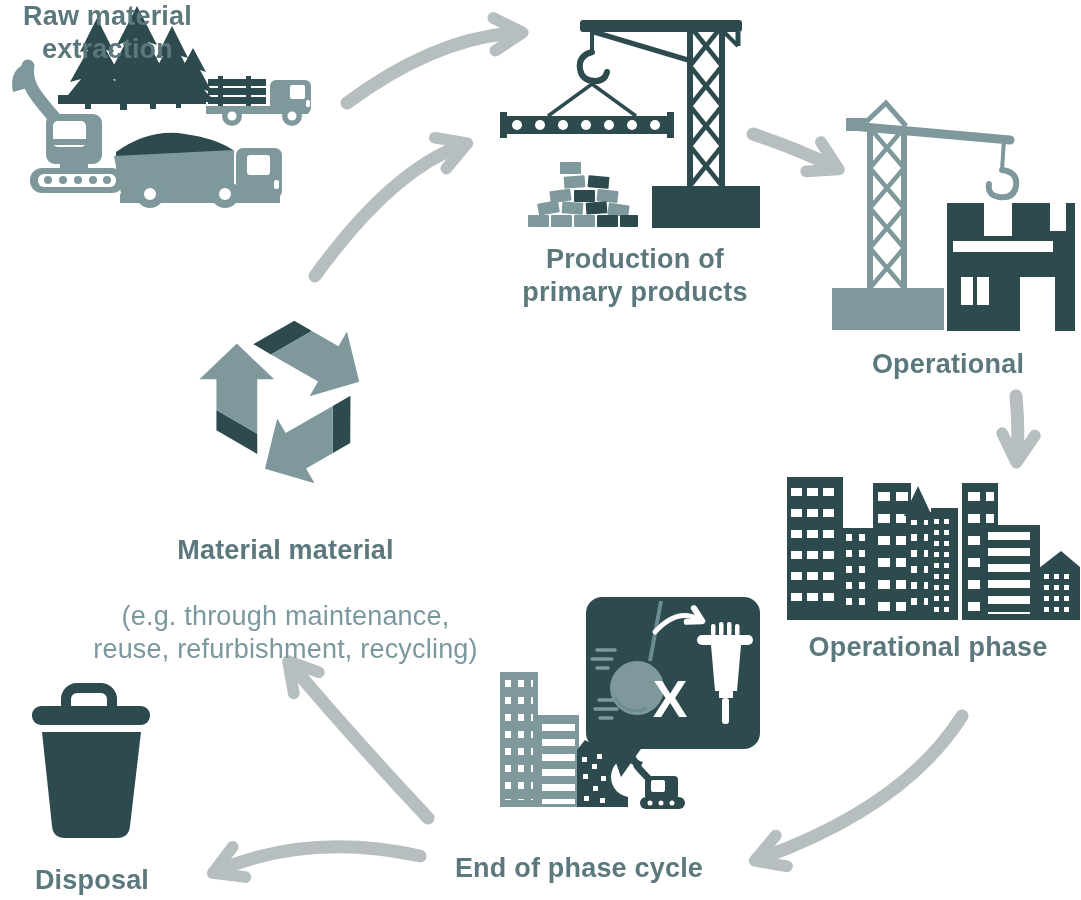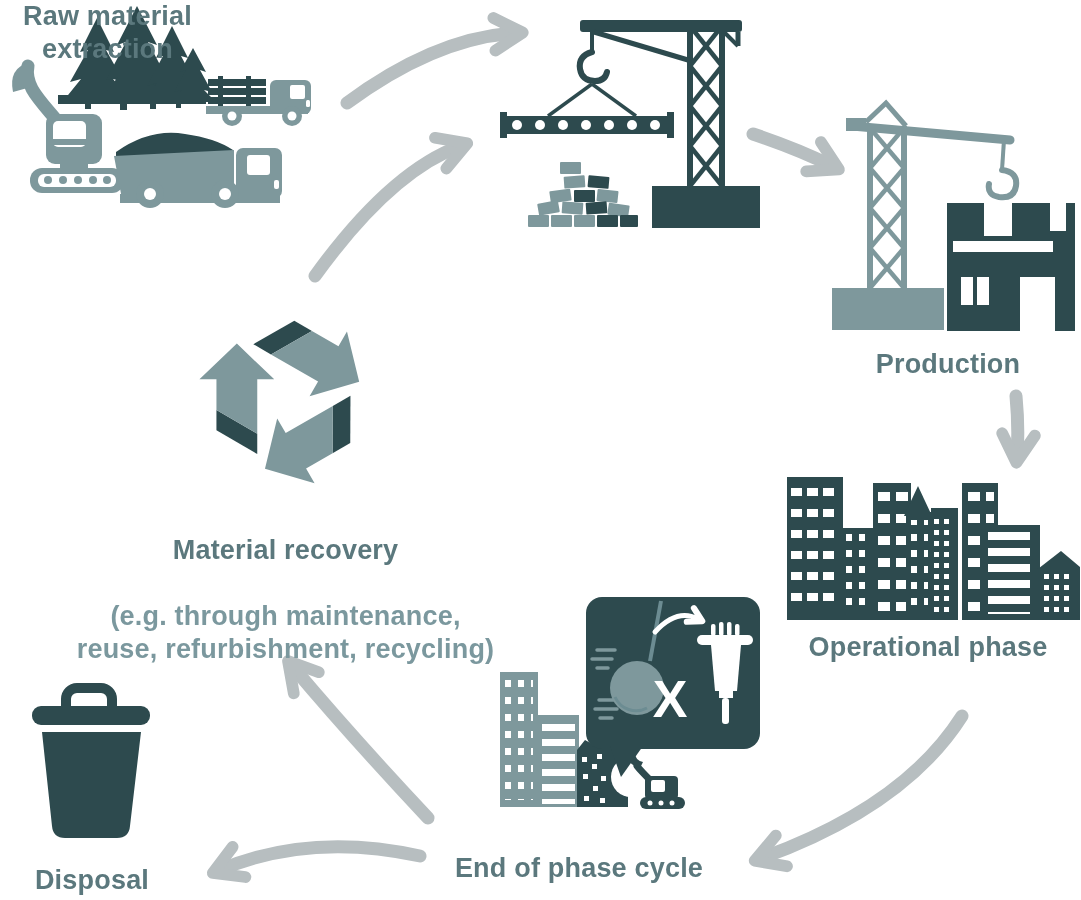--- a/index.html
+++ b/index.html
@@ -2,21 +2,21 @@
 <html><head>
 <meta charset="utf-8">
 <style>
   html,body{margin:0;padding:0;background:#ffffff;}
   #canvas{position:relative;width:1081px;height:900px;background:#ffffff;overflow:hidden;
           font-family:"Liberation Sans",sans-serif;}
   #scene{position:absolute;left:0;top:0;}
   .stage-label{position:absolute;text-align:center;
     font:700 27px/1.22 "Liberation Sans",sans-serif;
     color:#5b787d;white-space:pre-line;letter-spacing:.2px;}
-  .stage-sub{font-weight:700;color:#7b989e;white-space:pre-line;}
+  .stage-sub{font-weight:400;color:#7b989e;white-space:pre-line;}
   #lbl-raw{left:0;top:225;width:215px;}
   #lbl-primary{left:505px;top:243px;width:260px;}
   #lbl-production{left:838px;top:348px;width:220px;}
   #lbl-operational{left:768px;top:631px;width:320px;}
   #lbl-recovery{left:53px;top:501px;width:465px;}
   #lbl-endoflife{left:418px;top:819px;width:322px;}
   #lbl-disposal{left:10px;top:864px;width:164px;}
 </style>
 </head>
 <body>
@@ -316,27 +316,29 @@
     <g transform="translate(287,398) scale(0.85) rotate(270) translate(0,-55)">
       <polygon points="-66,20 -38,-28 -14,-28 -42,20" fill="#2d4a4e"></polygon>
       <polygon points="-14,-28 22,-28 22,-48 64,-4 22,40 22,20 -42,20" fill="#7e989c"></polygon>
     </g>
   </g>
 </svg>
 
 <div id="lbl-raw" class="stage-label">Raw material
 extraction</div>
 
-
-<div id="lbl-production" class="stage-label">Production</div>
+<div id="lbl-primary" class="stage-label">Production of
+primary products</div>
+
+<div id="lbl-production" class="stage-label">Operational</div>
 
 <div id="lbl-operational" class="stage-label">Operational phase</div>
 
 <div id="lbl-recovery" class="stage-label">
-  <div>Material recovery</div>
+  <div>Material material</div>
   <div class="stage-sub">(e.g. through maintenance,
 reuse, refurbishment, recycling)</div>
 </div>
 
 <div id="lbl-endoflife" class="stage-label">
   <div>End of phase cycle</div>
   
 </div>
 
 <div id="lbl-disposal" class="stage-label">Disposal</div>

